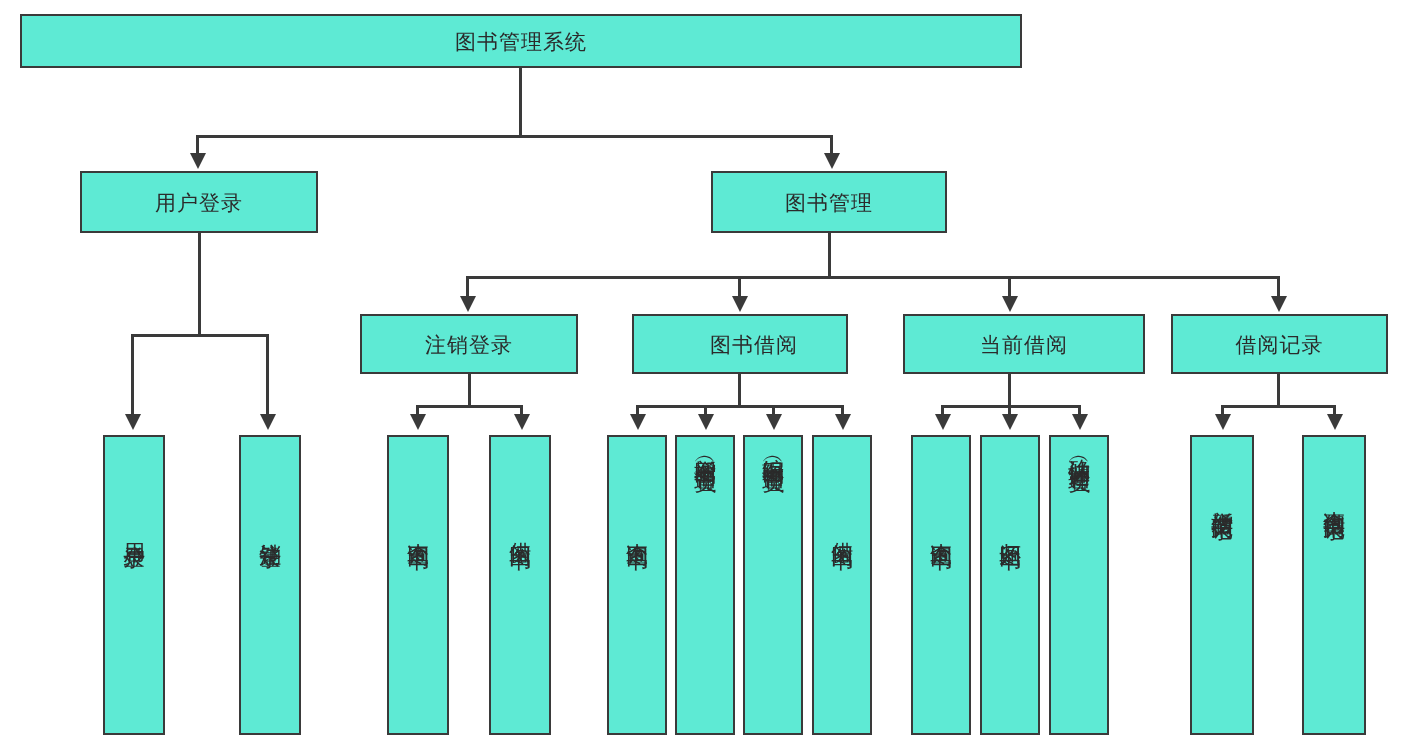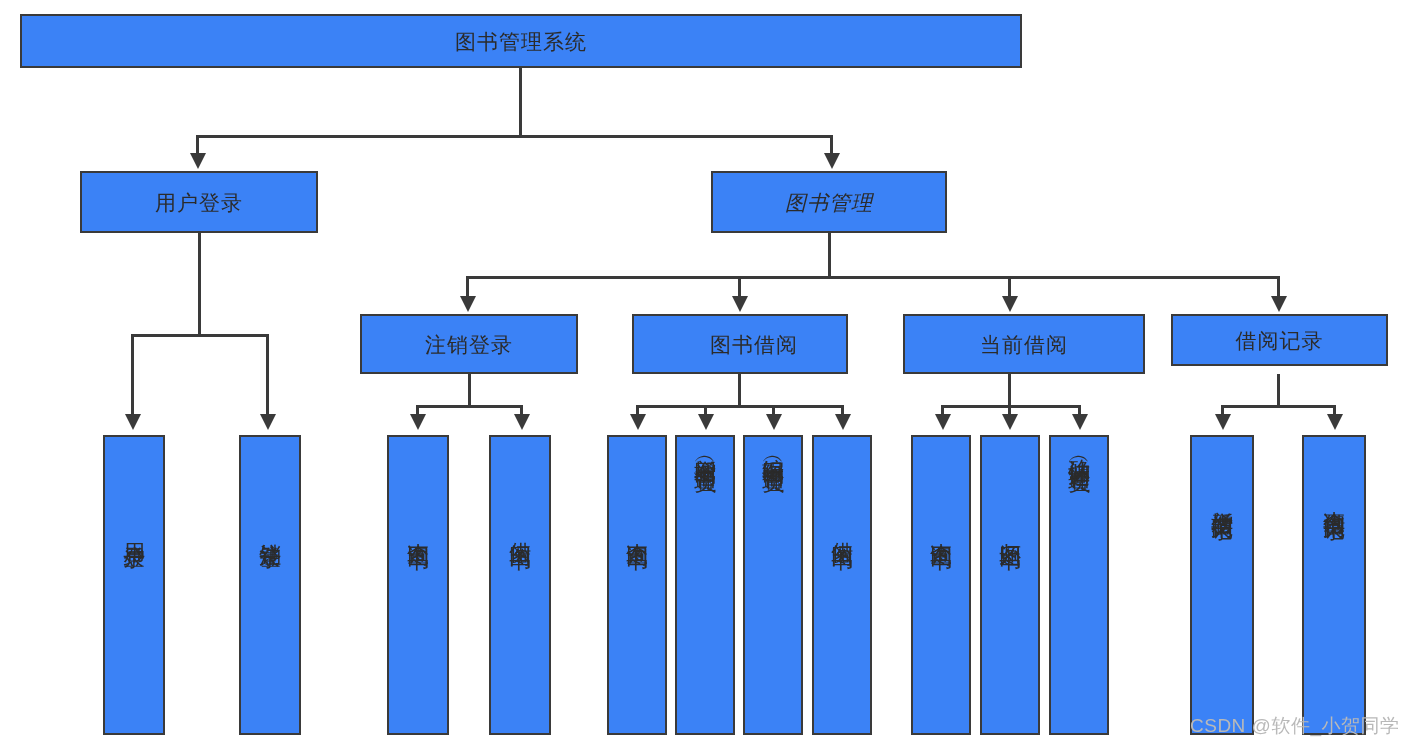--- a/index.html
+++ b/index.html
@@ -8,21 +8,21 @@
     background:#ffffff;
     font-family:"Liberation Sans","DejaVu Sans",sans-serif;
     overflow:hidden;
   }
   #canvas{position:relative;width:1405px;height:747px;background:#ffffff;}
 
   
   .node{
     position:absolute;
     box-sizing:border-box;
-    background:#3b82f6;
+    background:#5eead4;
     border:2px solid #3a3a3a;
     display:flex;
     align-items:center;
     justify-content:center;
     color:#2b2b2b;
     z-index:3;
   }
   .node.level0,.node.level1,.node.level2{
     font-size:21px;
     letter-spacing:1px;
@@ -84,21 +84,21 @@
   <div class="ln v" style="left:519px;top:68px;width:3px;height:68px;"></div>
   <div class="ln h" style="left:196px;top:135px;width:637px;height:3px;"></div>
   <div class="ln v" style="left:196px;top:135px;width:3px;height:22px;"></div>
   <div class="arrow" style="left:190px;top:153px;"></div>
   <div class="ln v" style="left:830px;top:135px;width:3px;height:22px;"></div>
   <div class="arrow" style="left:824px;top:153px;"></div>
 
   <div class="node level1" style="left:80px;top:171px;width:238px;height:62px;">
     <span>用户登录</span>
   </div>
-  <div class="node level1" style="left:711px;top:171px;width:236px;height:62px;font-style:italic;">
+  <div class="node level1" style="left:711px;top:171px;width:236px;height:62px;">
     <span>图书管理</span>
   </div>
 
   <div class="ln v" style="left:198px;top:233px;width:3px;height:103px;"></div>
   <div class="ln h" style="left:131px;top:334px;width:137px;height:3px;"></div>
   <div class="ln v" style="left:131px;top:334px;width:3px;height:82px;"></div>
   <div class="arrow" style="left:125px;top:414px;"></div>
   <div class="ln v" style="left:266px;top:334px;width:3px;height:82px;"></div>
   <div class="arrow" style="left:260px;top:414px;"></div>
 
@@ -115,21 +115,21 @@
 
   <div class="node level2" style="left:360px;top:314px;width:218px;height:60px;">
     <span>注销登录</span>
   </div>
   <div class="node level2" style="left:632px;top:314px;width:216px;height:60px;padding-left:28px;">
     <span>图书借阅</span>
   </div>
   <div class="node level2" style="left:903px;top:314px;width:242px;height:60px;">
     <span>当前借阅</span>
   </div>
-  <div class="node level2" style="left:1171px;top:314px;width:217px;height:52px;">
+  <div class="node level2" style="left:1171px;top:314px;width:217px;height:60px;">
     <span>借阅记录</span>
   </div>
 
   <div class="ln v" style="left:468px;top:374px;width:3px;height:33px;"></div>
   <div class="ln h" style="left:416px;top:405px;width:107px;height:3px;"></div>
   <div class="ln v" style="left:416px;top:405px;width:3px;height:11px;"></div>
   <div class="arrow" style="left:410px;top:414px;"></div>
   <div class="ln v" style="left:520px;top:405px;width:3px;height:11px;"></div>
   <div class="arrow" style="left:514px;top:414px;"></div>
 
@@ -197,15 +197,14 @@
     <span class="vtext">确认归还（管理员）</span>
   </div>
 
   <div class="node leaf center2" style="left:1190px;top:435px;width:64px;height:300px;">
     <span class="vtext">新增借阅记录</span>
   </div>
   <div class="node leaf center2" style="left:1302px;top:435px;width:64px;height:300px;">
     <span class="vtext">查询借阅记录</span>
   </div>
 
-  <div id="watermark">CSDN @软件_小贺同学</div>
 
 </div>
 
 </body></html>

